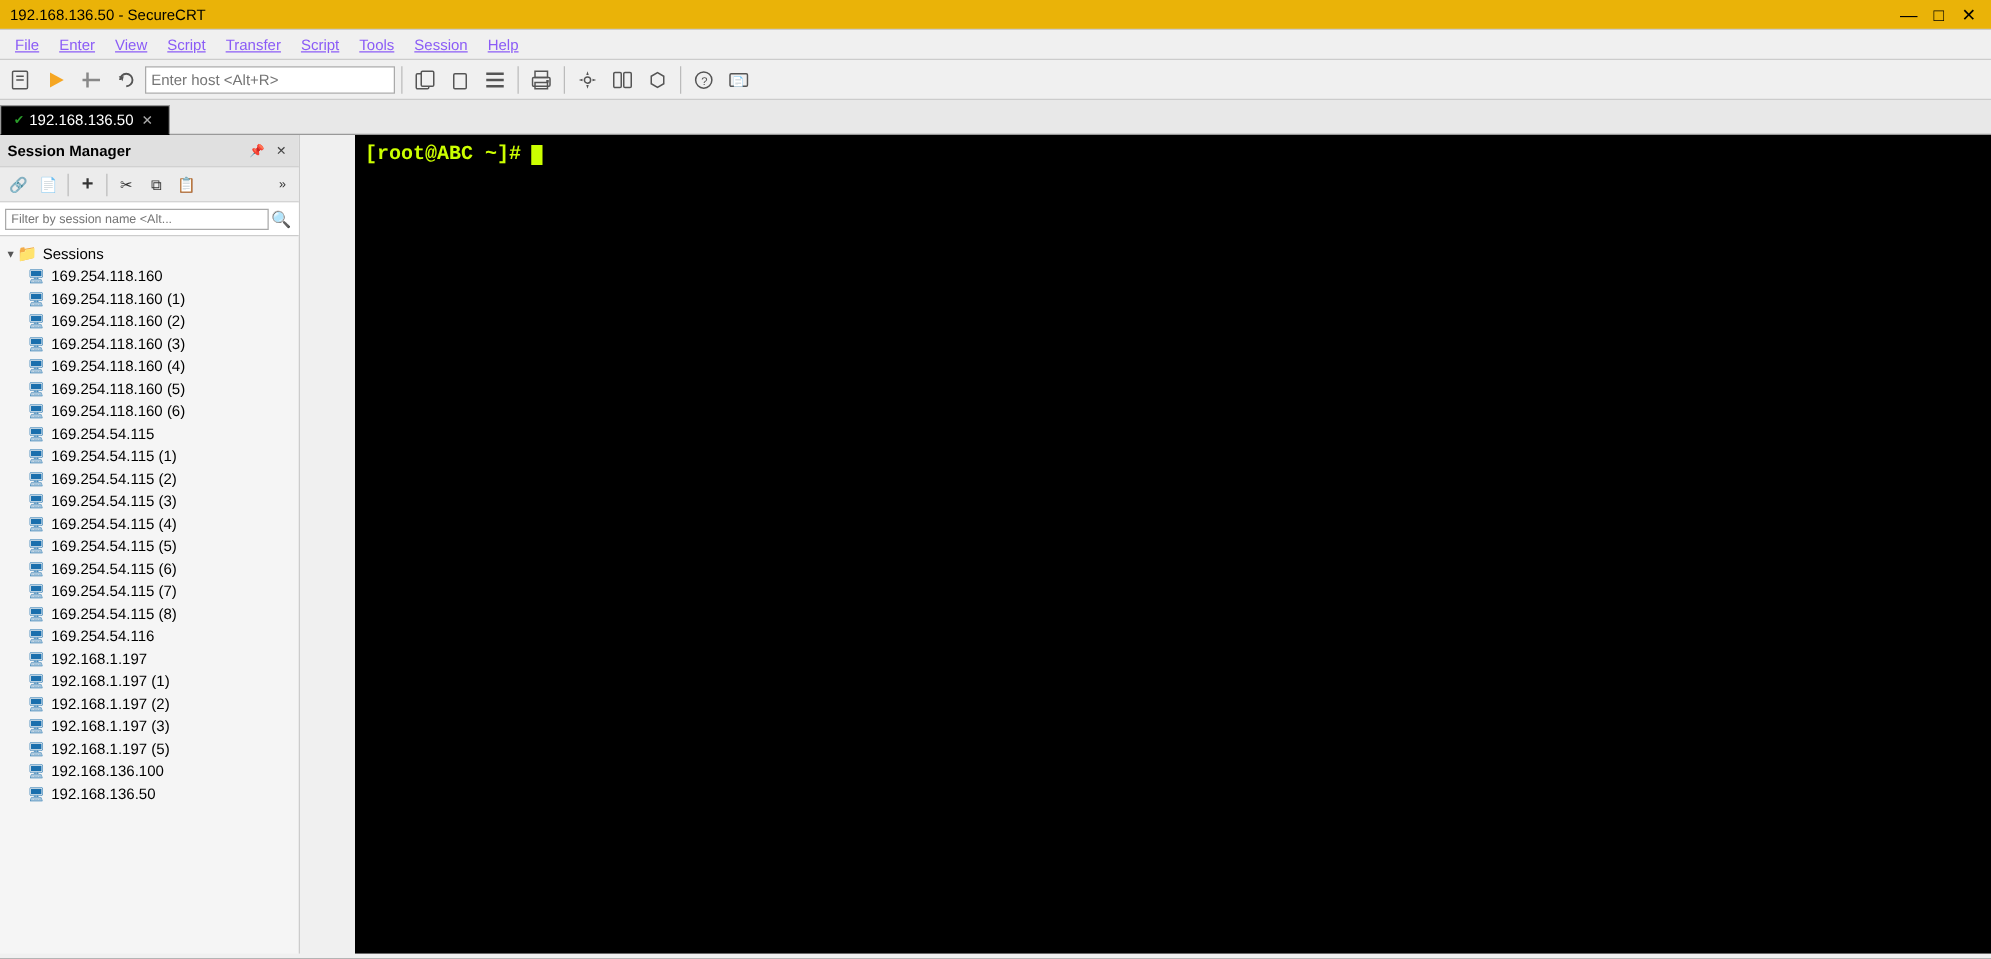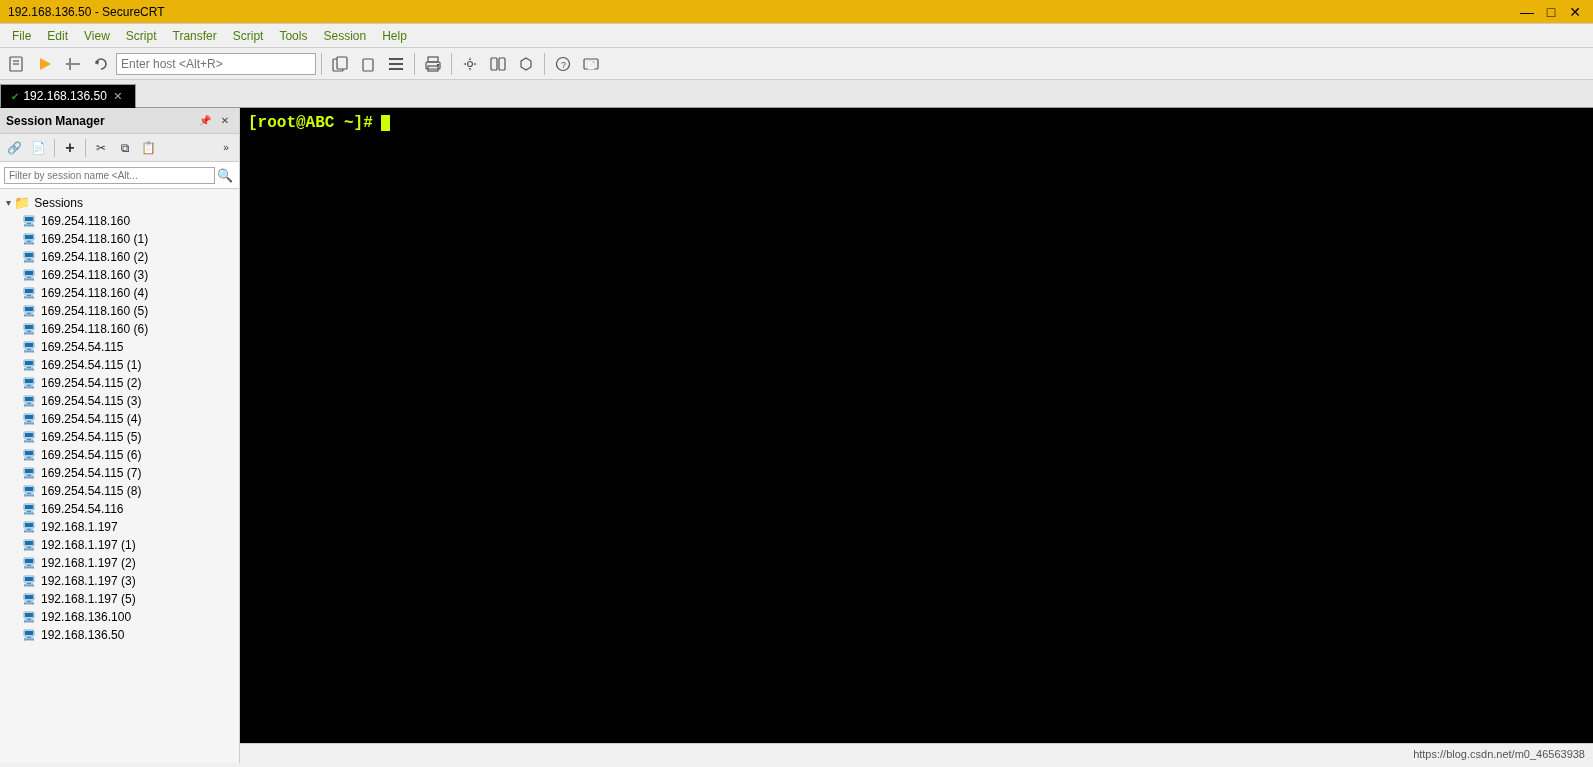--- a/index.html
+++ b/index.html
@@ -27,22 +27,23 @@
       background: #f0f0f0;
       height: 24px;
       display: flex;
       align-items: center;
       padding: 0 4px;
       border-bottom: 1px solid #ccc;
     }
     .menu-item {
       padding: 2px 8px;
       cursor: pointer;
-      color: #4d7c0f;
+      color: #8b5cf6;
       font-size: 12px;
+      text-decoration: underline;
     }
 
     
     #toolbar {
       background: #f0f0f0;
       height: 32px;
       display: flex;
       align-items: center;
       padding: 0 4px;
       border-bottom: 1px solid #ccc;
@@ -203,21 +204,21 @@
       cursor: pointer;
       font-size: 12px;
       color: #000;
     }
     .session-icon { color: #1a6fad; margin-right: 5px; font-size: 11px; }
 
     
     #terminal-container {
       flex: 1;
       display: flex;
-      flex-direction: column;
+      margin-left: 44px;
     }
     #terminal {
       flex: 1;
       background: #000;
       color: #c0c0c0;
       font-family: 'Courier New', Courier, monospace;
       font-size: 14px;
       padding: 6px 8px;
       overflow: hidden;
       position: relative;
@@ -253,21 +254,21 @@
   <span>192.168.136.50 - SecureCRT</span>
   <div id="title-bar-controls">
     <span>—</span>
     <span>□</span>
     <span class="close-btn">✕</span>
   </div>
 </div>
 
 <div id="menu-bar">
   <span class="menu-item">File</span>
-  <span class="menu-item">Edit</span>
+  <span class="menu-item">Enter</span>
   <span class="menu-item">View</span>
   <span class="menu-item">Script</span>
   <span class="menu-item">Transfer</span>
   <span class="menu-item">Script</span>
   <span class="menu-item">Tools</span>
   <span class="menu-item">Session</span>
   <span class="menu-item">Help</span>
 </div>
 
 <div id="toolbar">
@@ -505,19 +506,16 @@
             </div>
         </div>
       </div>
     </div>
 
     <div id="terminal-container">
       <div id="terminal">
         <span class="prompt">[root@ABC ~]#</span>
         <span class="cursor"></span>
       </div>
-      <div id="status-bar">
-        <span>https://blog.csdn.net/m0_46563938</span>
-      </div>
     </div>
 
   </div>
 </div>
 
 </body></html>

